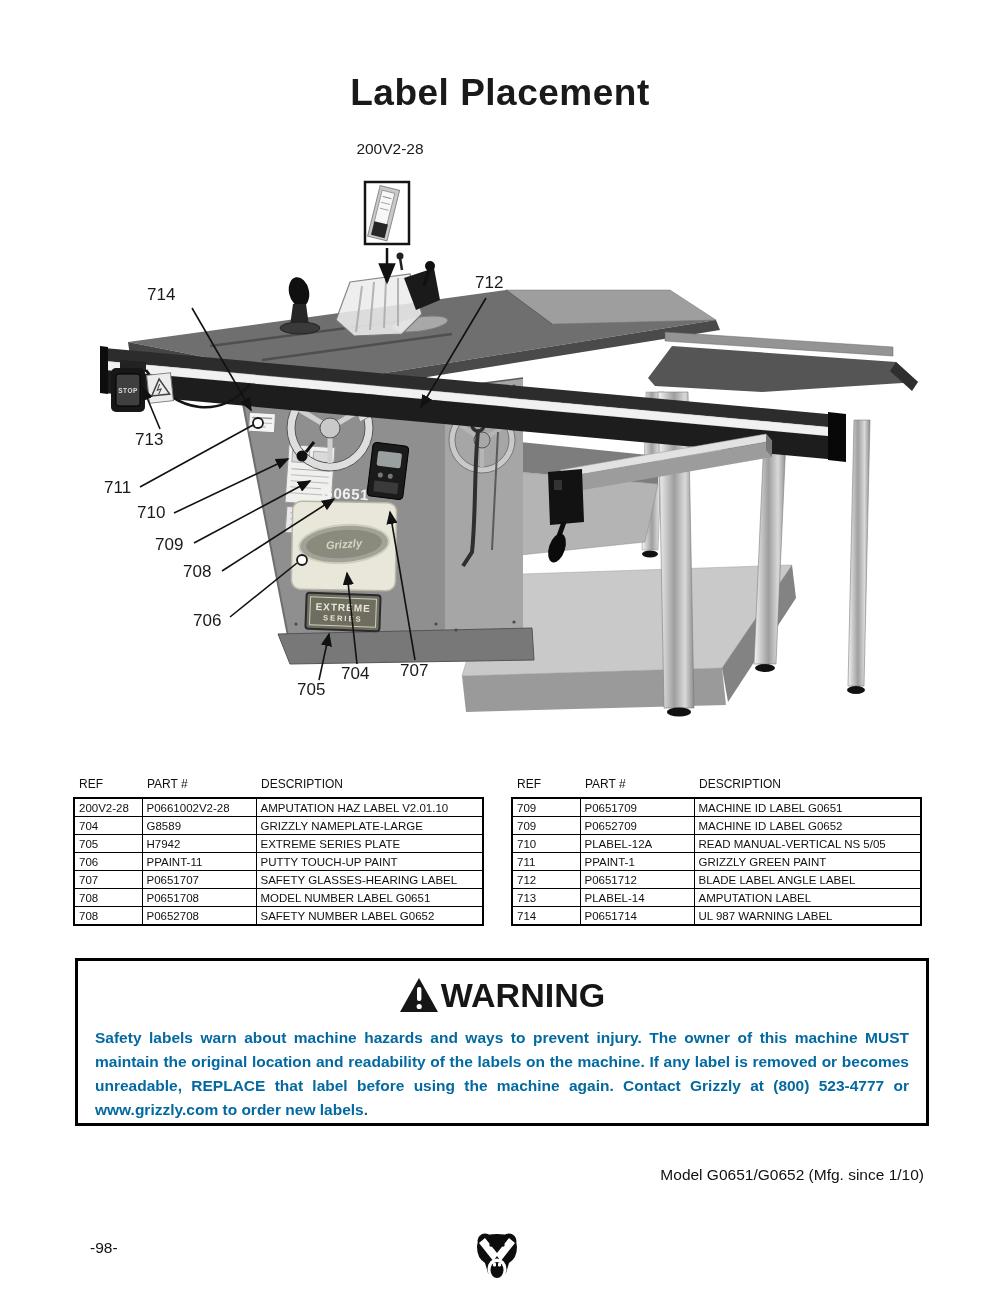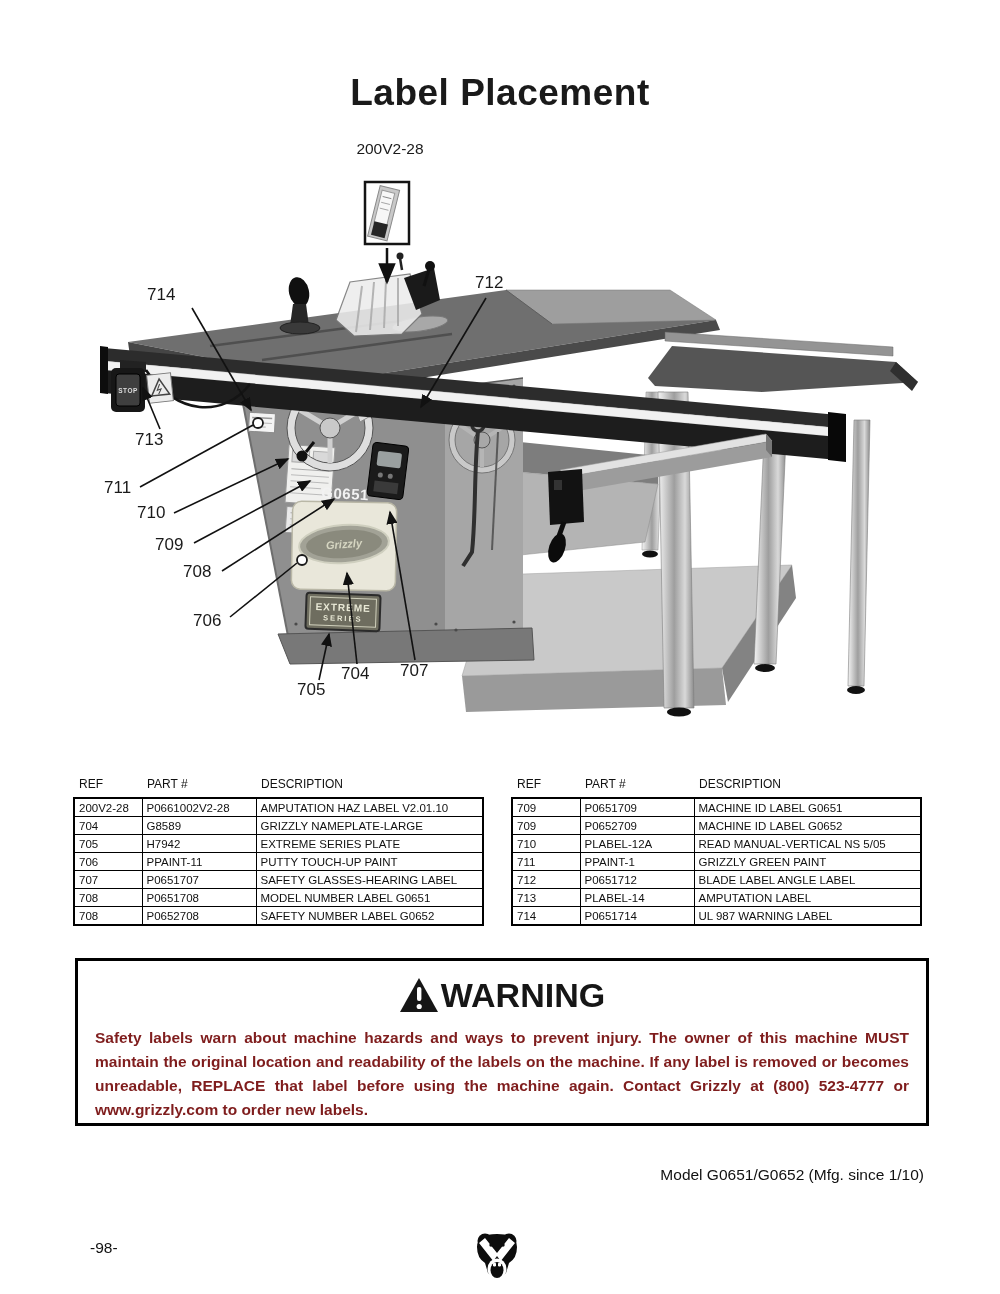--- a/index.html
+++ b/index.html
@@ -40,21 +40,21 @@
   .ptable col.c-part{width:114px;}
   
   .warnbox{
     position:absolute;left:75px;top:958px;width:814px;height:138px;
     border:3px solid #000;padding:12px 17px;
   }
   .warn-head{display:flex;justify-content:center;align-items:center;height:44px;}
   .warn-title{font-size:34px;font-weight:bold;letter-spacing:0;color:#161616;margin-left:2px;}
   .warn-body{
     margin:9px 0 0 0;font-size:15.5px;font-weight:bold;line-height:24px;
-    text-align:justify;color:#7f1d1d;
+    text-align:justify;color:#0369a1;
   }
   
   .pageno{position:absolute;left:90px;top:1239px;font-size:15.5px;}
   .model-footer{position:absolute;right:76px;top:1166px;font-size:15.5px;text-align:right;}
   .bear{position:absolute;left:474px;top:1231px;}
   svg text{font-family:"Liberation Sans","DejaVu Sans",sans-serif;}
 </style>
 </head>
 <body>
 

